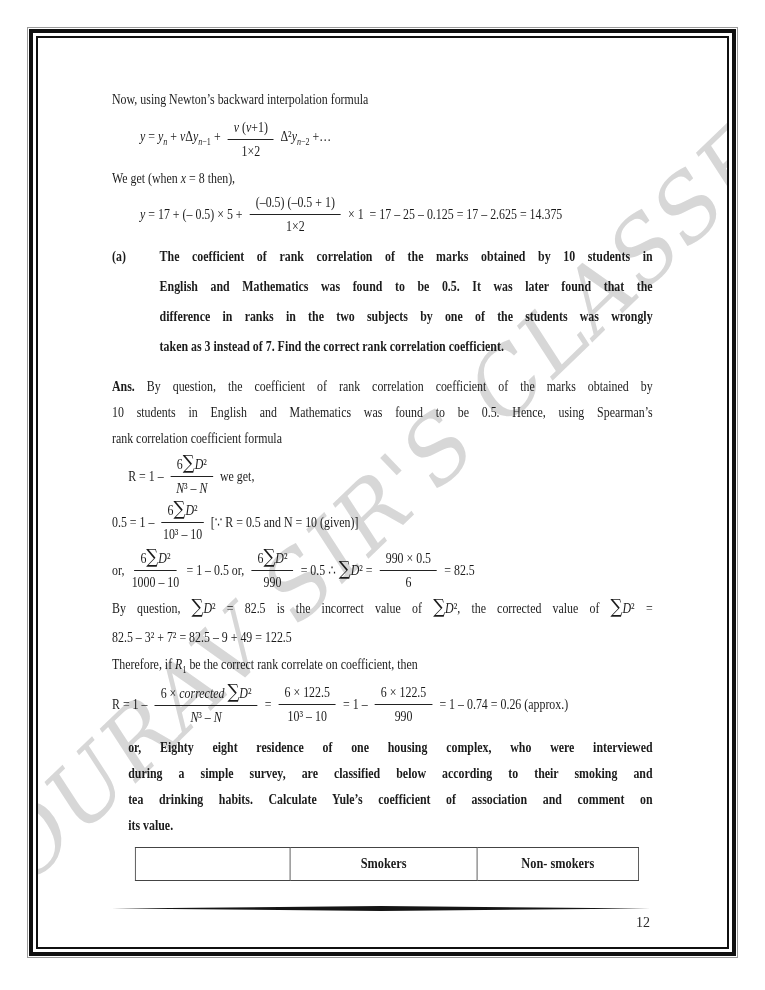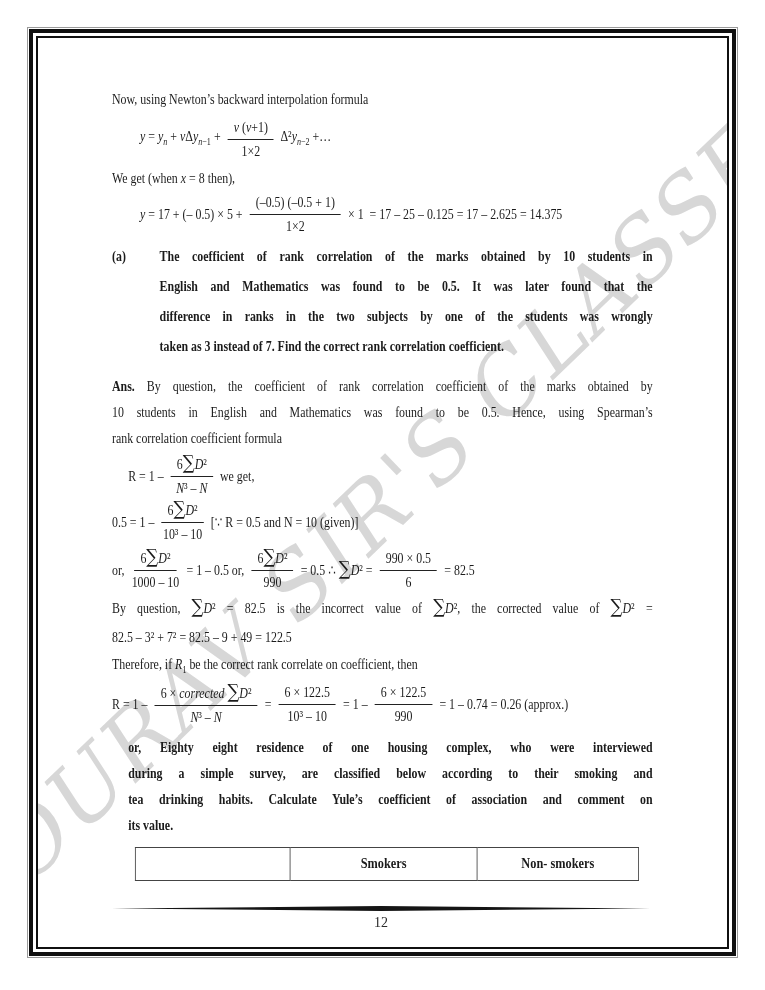--- a/index.html
+++ b/index.html
@@ -53,21 +53,21 @@
   #p7{margin-top:0;line-height:26px;}
   #f8{margin-top:0;}
   #orq{margin:8px 0 0 19px;font-weight:bold;line-height:26px;}
 
   
   .qtable{margin:8px 0 0 27px;border-collapse:collapse;table-layout:fixed;width:592px;}
   .qtable td{border:1px solid #444;height:30px;text-align:center;vertical-align:middle;
     font-weight:bold;font-size:14.5px;}
 
   
-  .footer{position:absolute;left:74px;top:868px;width:538px;text-align:center;z-index:1;}
+  .footer{position:absolute;left:74px;top:868px;width:538px;text-align:right;z-index:1;}
   .taper{height:5px;background:#151515;clip-path:polygon(0 50%,50% 0,100% 50%,50% 100%);}
   .pagenum{margin-top:4px;font-size:14px;color:#2a2a2a;}
 </style>
 </head>
 <body>
 
 <div class="frame-a">
   <div class="frame-b">
     <div class="frame-c">
 

